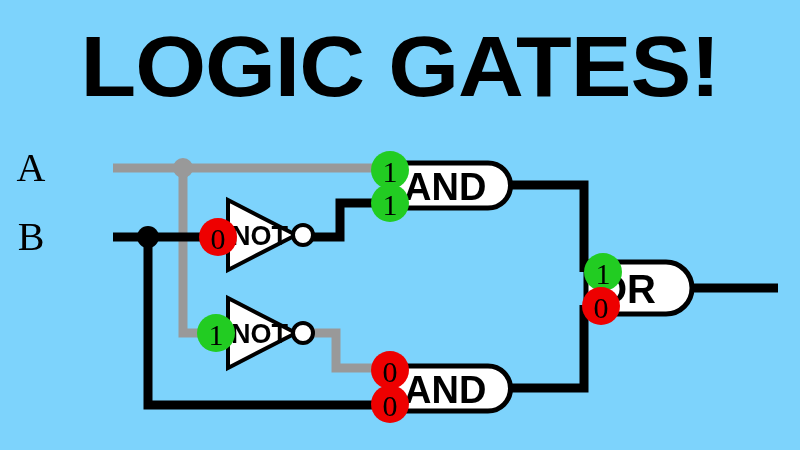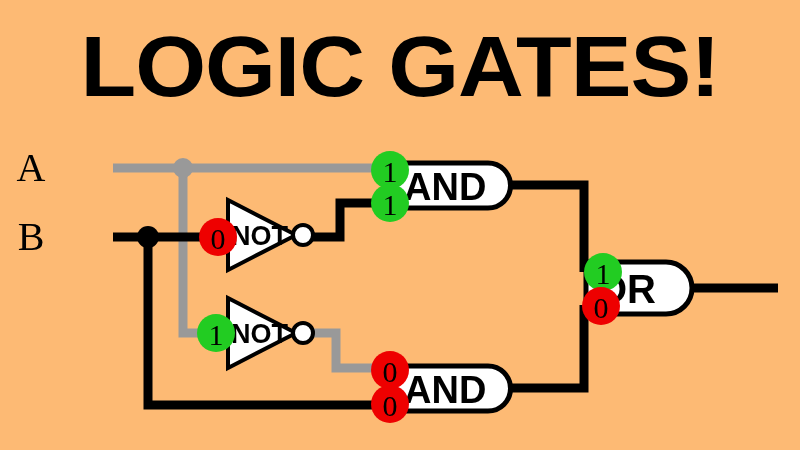--- a/index.html
+++ b/index.html
@@ -10,21 +10,21 @@
   body {
     width: 800px;
     height: 450px;
     overflow: hidden;
     font-family: "Liberation Sans", sans-serif;
   }
   #stage {
     position: relative;
     width: 800px;
     height: 450px;
-    background: #fdba74;
+    background: #7dd3fc;
   }
   #title {
     position: absolute;
     left: 0;
     top: 20px;
     width: 800px;
     text-align: center;
     font-family: "Liberation Sans", sans-serif;
     font-weight: bold;
     font-size: 86px;

